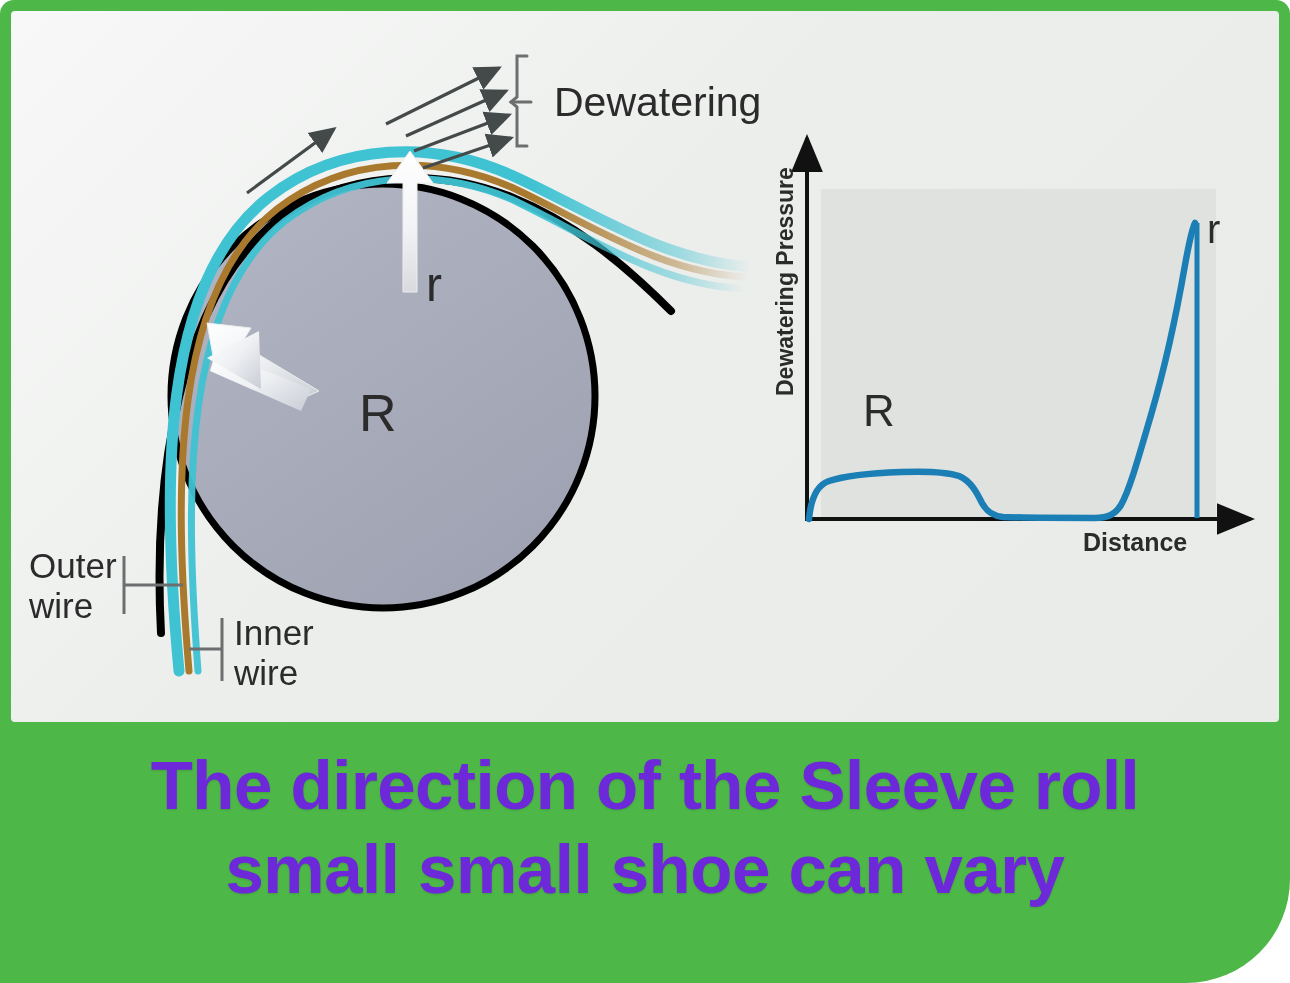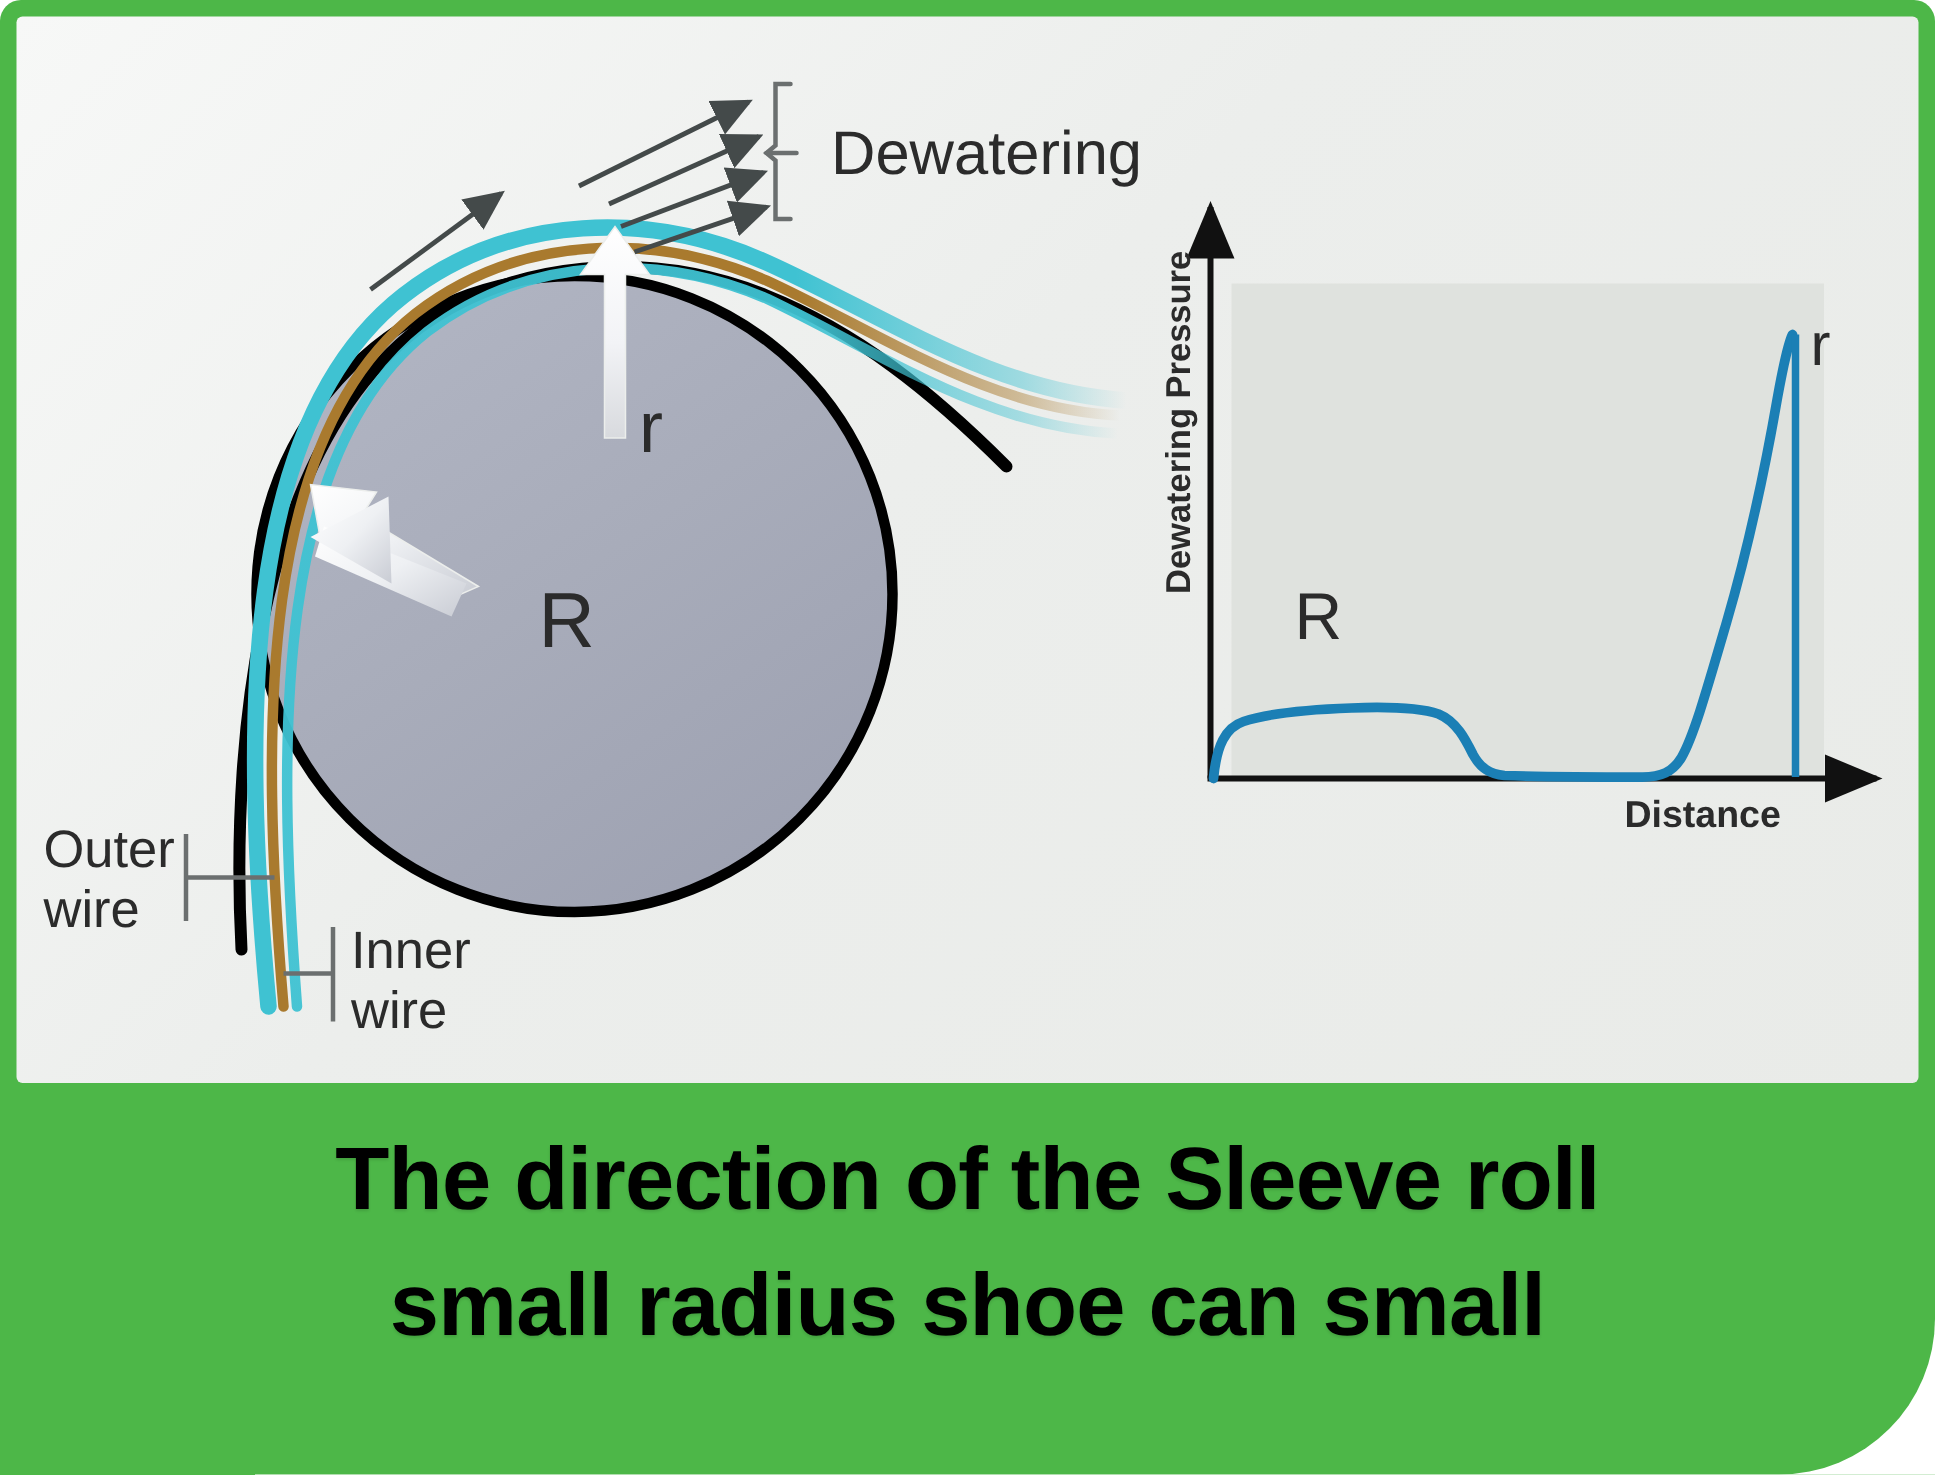--- a/index.html
+++ b/index.html
@@ -40,24 +40,24 @@
     overflow: hidden;
   }
 
   
   .caption {
     position: absolute;
     left: 0;
     top: 744px;
     width: 1290px;
     text-align: center;
-    color: #000000;
+    color: #6d28d9;
     font-family: "Liberation Sans", sans-serif;
     font-weight: bold;
-    font-size: 59px;
+    font-size: 69px;
     line-height: 84px;
     letter-spacing: -0.5px;
     text-shadow: 0 1px 2px rgba(0,0,0,0.12);
   }
   .caption .line { display:block; }
 
   
   svg.illus { display:block; width:1268px; height:711px; }
 
   .lbl {
@@ -194,16 +194,16 @@
 
         <text class="lbl" x="782" y="385" font-size="23" font-weight="bold" transform="rotate(-90 782 385)">Dewatering Pressure</text>
 
         <text class="lbl" x="1072" y="540" font-size="25" font-weight="bold">Distance</text>
       </g>
     </svg>
   </div>
 
   <div class="caption">
     <span class="line">The direction of the Sleeve roll</span>
-    <span class="line">small radius shoe can small</span>
+    <span class="line">small small shoe can vary</span>
   </div>
 
 </div>
 
 </body></html>

